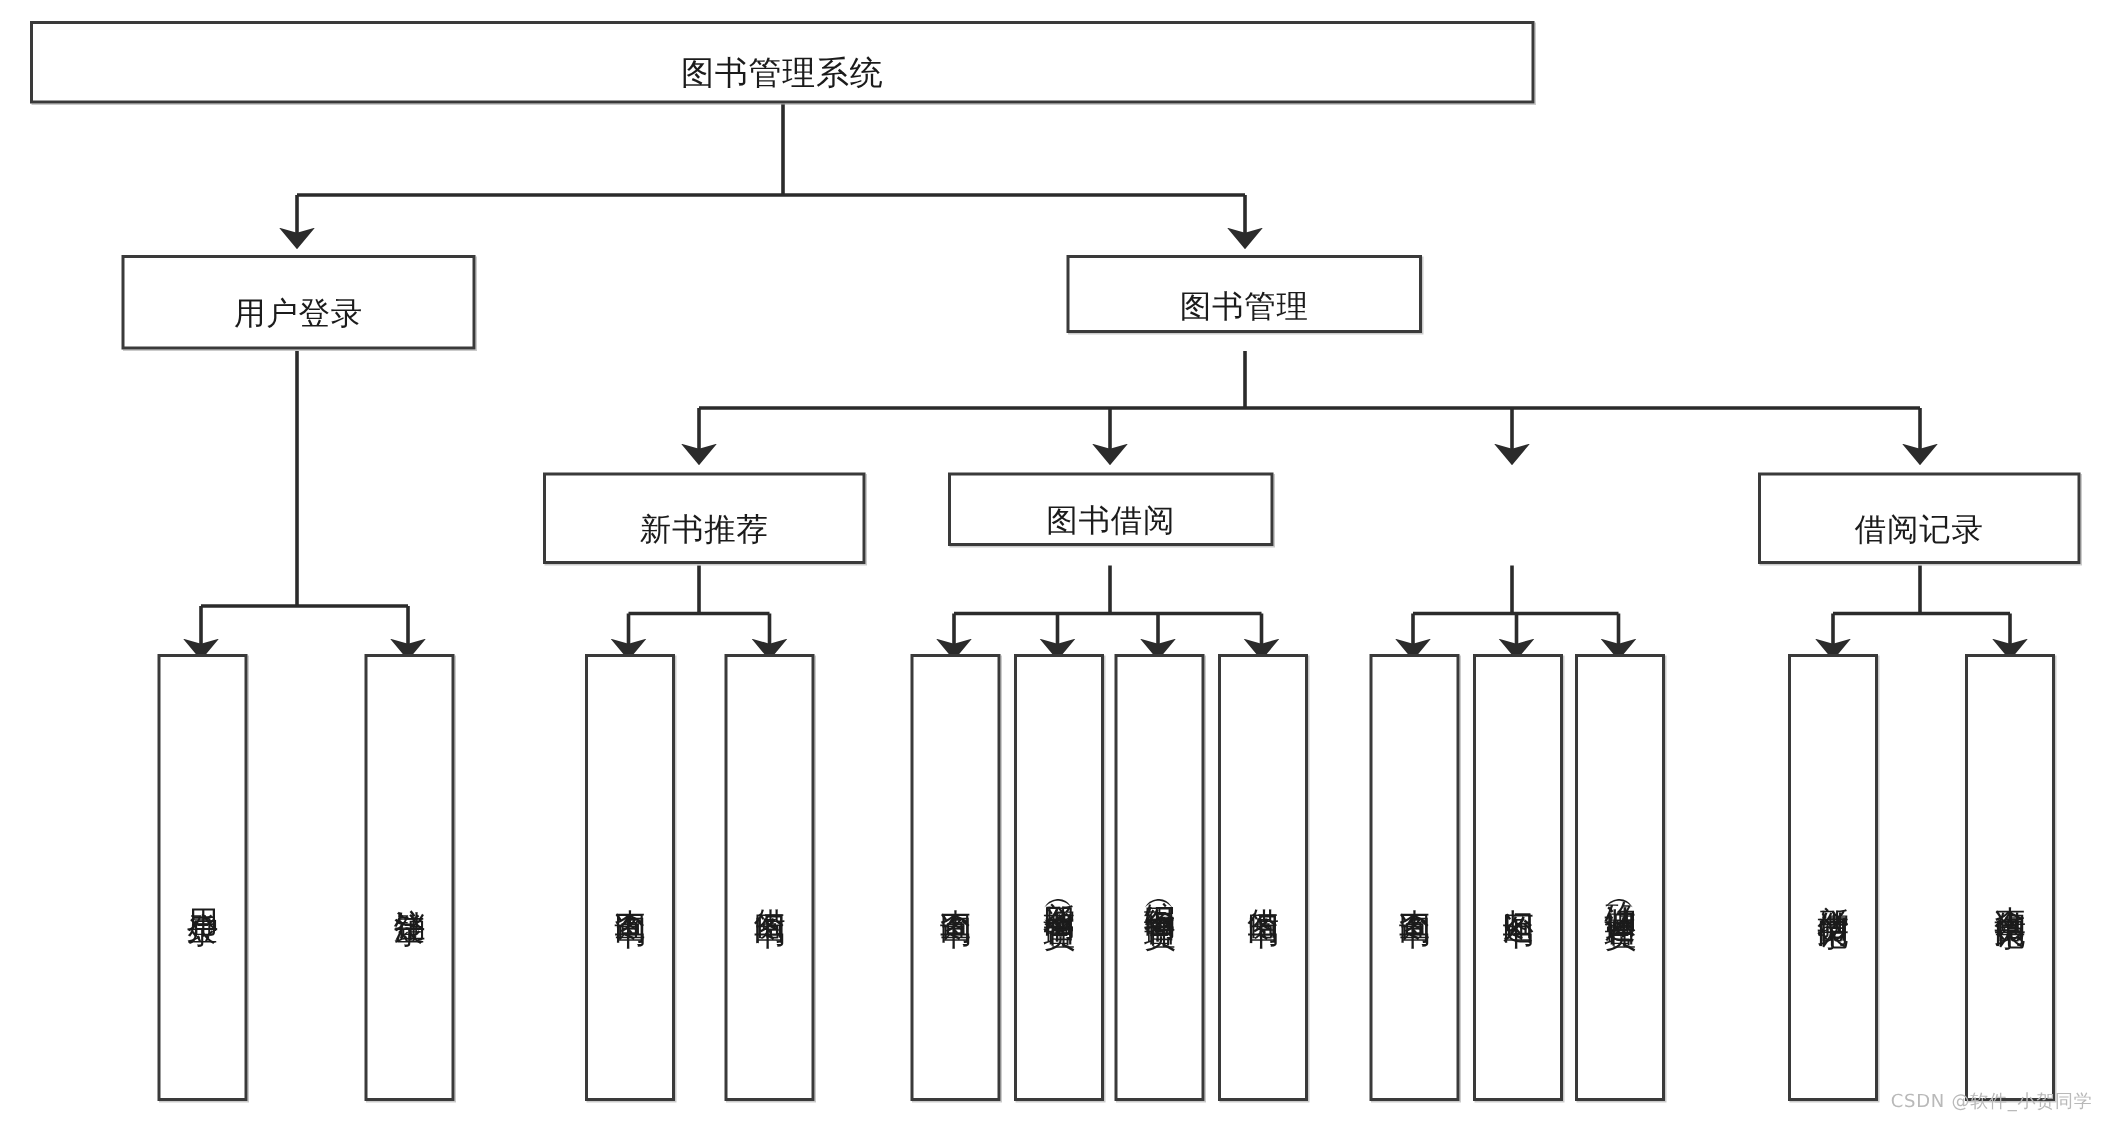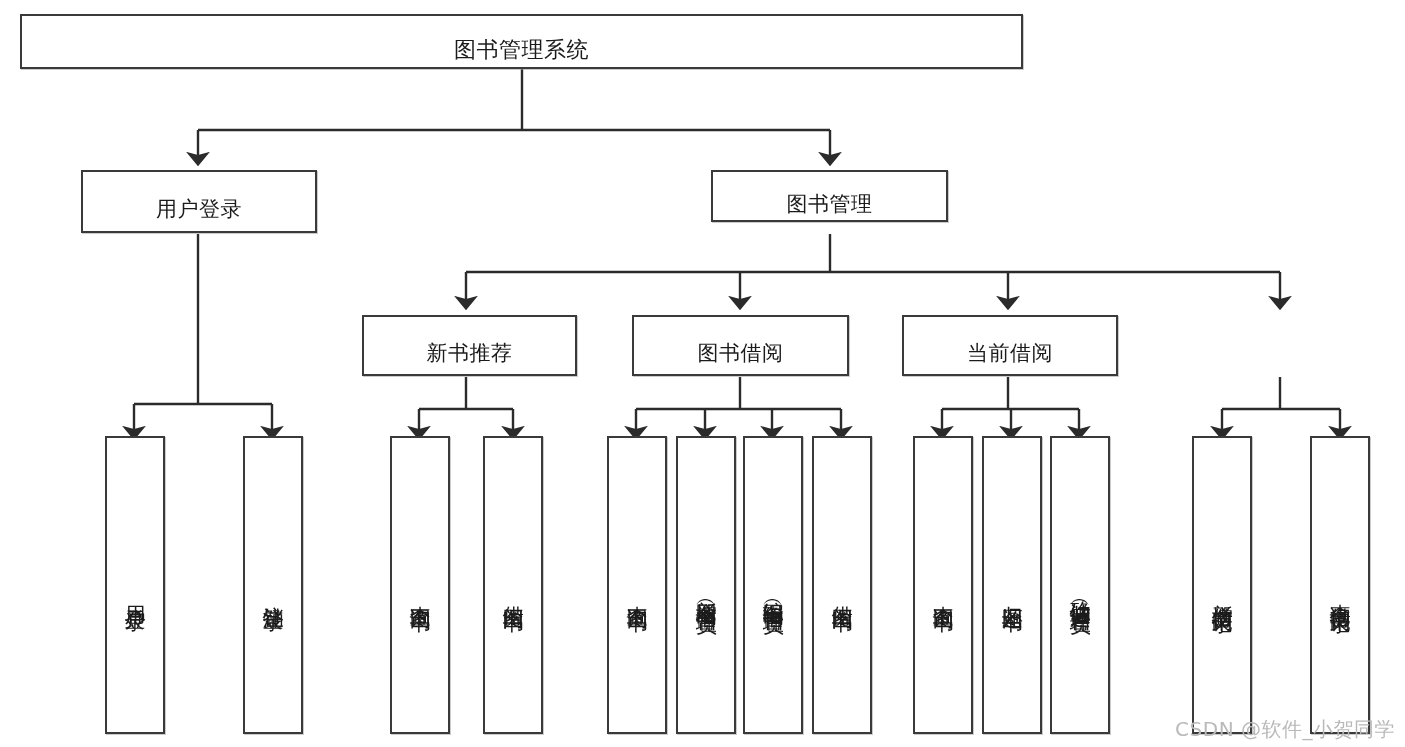--- a/index.html
+++ b/index.html
@@ -52,21 +52,21 @@
     line-height: 1.26;
     letter-spacing: 2px;
     white-space: nowrap;
   }
   .node.root .label { font-size: 22px; }
   #watermark {
     position: absolute;
     right: 10px;
     bottom: 4px;
     color: #b9b9b9;
-    font-size: 20px;
+    font-size: 12px;
     letter-spacing: 0.5px;
     user-select: none;
     white-space: nowrap;
   }
 </style>
 </head>
 <body>
 
 <div id="diagram-root">
 
@@ -132,25 +132,25 @@
   <div class="node" style="left:81px; top:170px; width:236px; height:63px;">
     <span class="label">用户登录</span>
   </div>
   <div class="node" style="left:711px; top:170px; width:237px; height:52px;">
     <span class="label">图书管理</span>
   </div>
 
   <div class="node" style="left:362px; top:315px; width:215px; height:61px;font-family:Liberation Serif, serif;">
     <span class="label">新书推荐</span>
   </div>
-  <div class="node" style="left:632px; top:315px; width:217px; height:61px;">
+  <div class="node" style="left:632px; top:315px; width:217px; height:49px;">
     <span class="label">图书借阅</span>
   </div>
-  <div class="node" style="left:902px; top:315px; width:216px; height:61px;">
-    <span class="label">当前借阅</span>
+  <div class="node" style="left:1172px; top:315px; width:215px; height:61px;">
+    <span class="label">借阅记录</span>
   </div>
 
   <div class="node vertical" style="left:105px; top:436px; width:60px; height:298px;">
     <span class="label">用户登录</span>
   </div>
   <div class="node vertical" style="left:243px; top:436px; width:60px; height:298px;">
     <span class="label">注销登录</span>
   </div>
 
   <div class="node vertical" style="left:390px; top:436px; width:60px; height:298px;">

